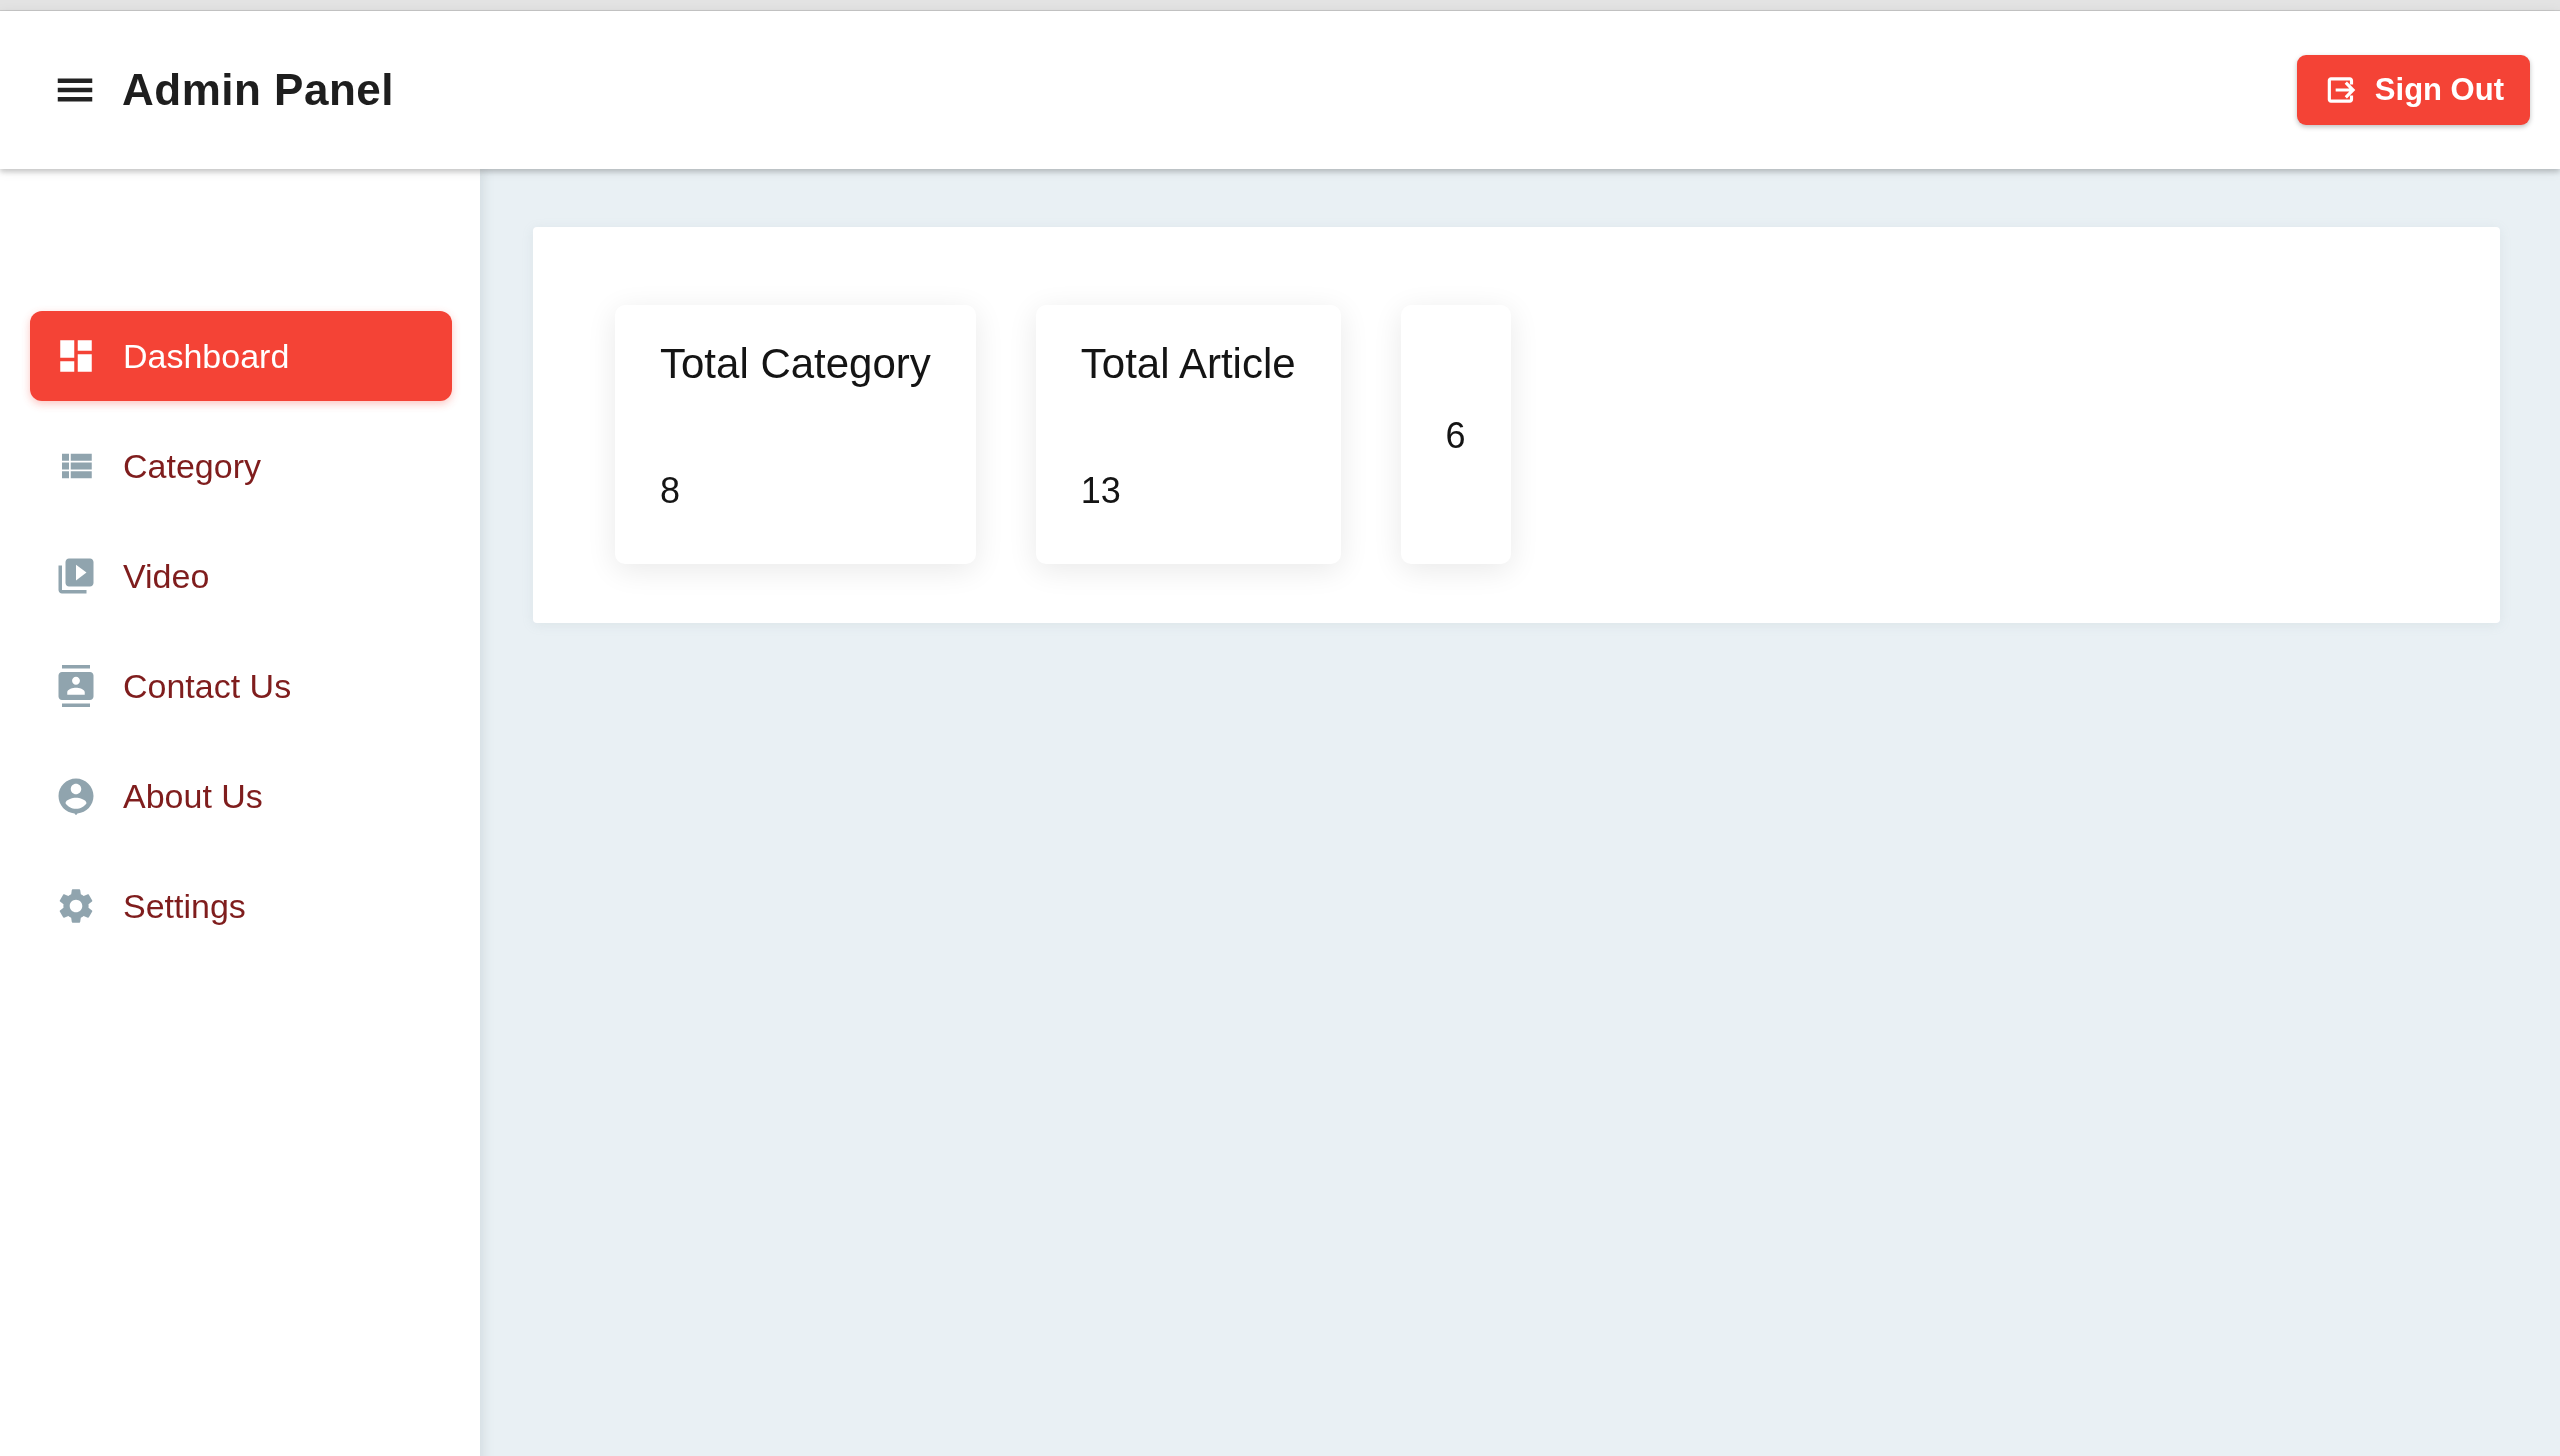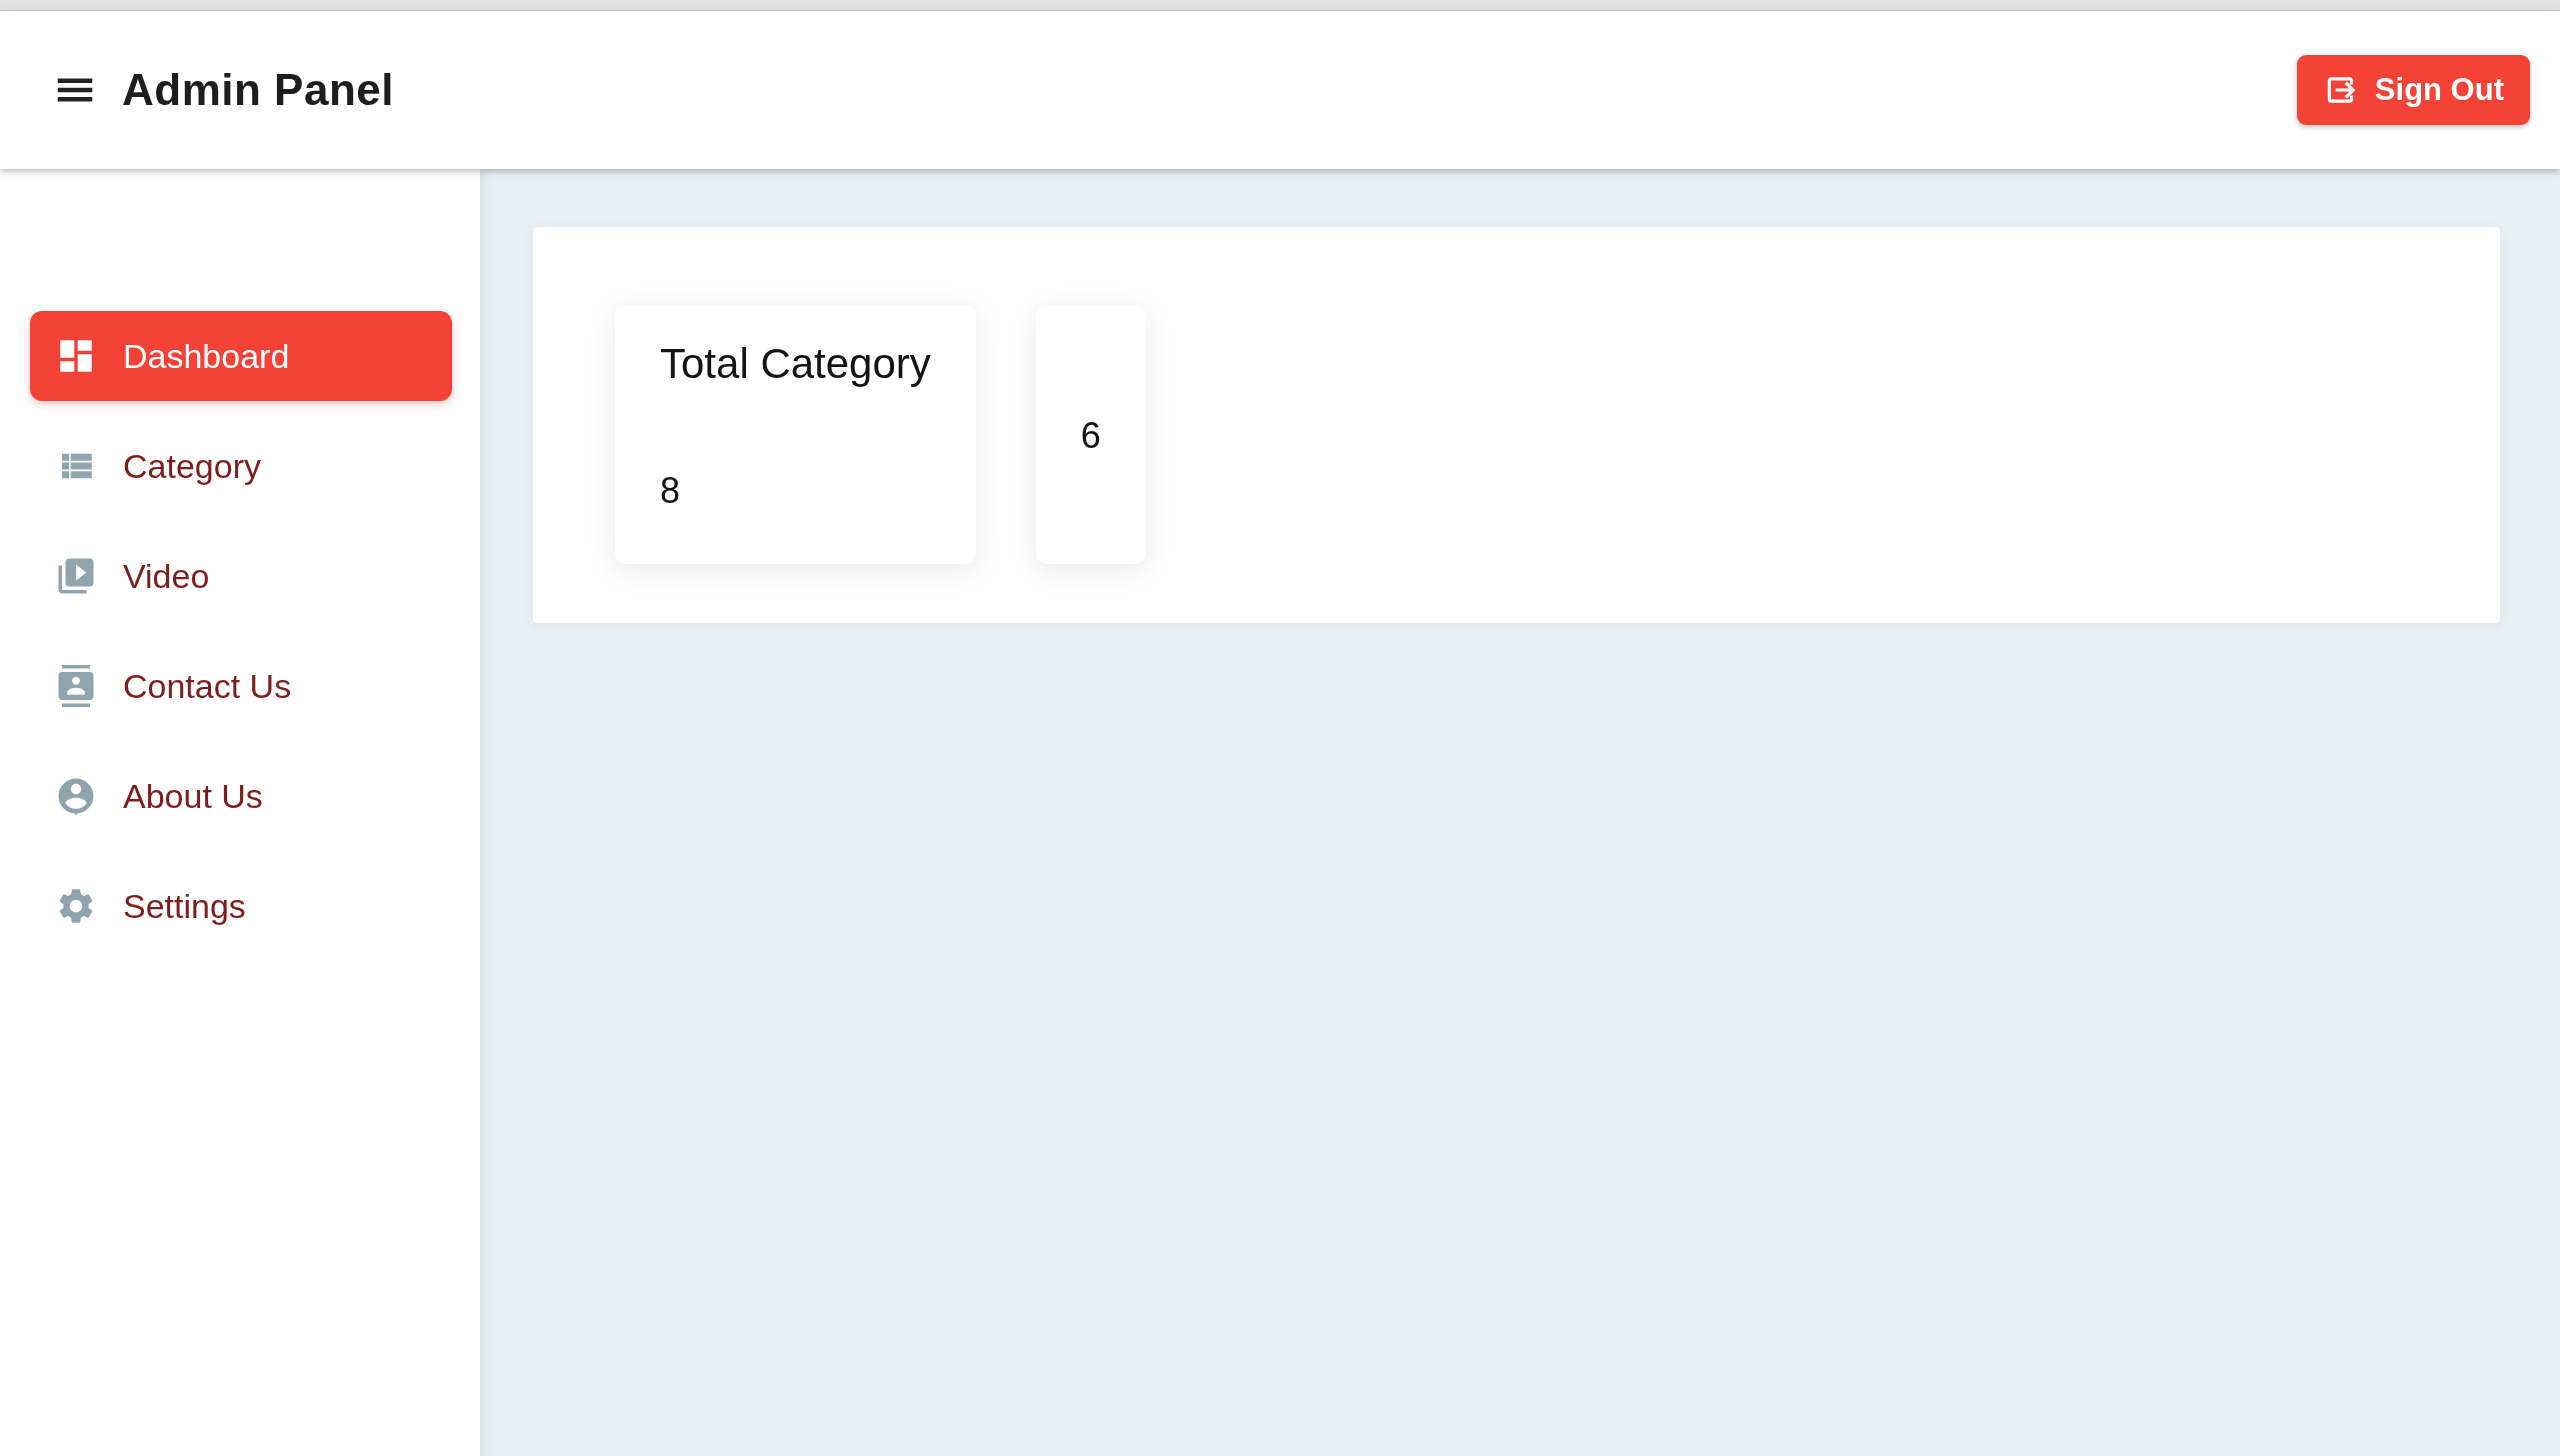--- a/index.html
+++ b/index.html
@@ -134,20 +134,24 @@
 
   <main class="content">
     <section class="panel">
       <div class="cards">
 
         <div class="card">
           <div class="card-title">Total Category</div>
           <div class="card-value">8</div>
         </div>
 
+        <div class="card">
+          <div class="card-title">Total Article</div>
+          <div class="card-value">13</div>
+        </div>
 
         <div class="card">
           <div class="card-value">6</div>
         </div>
 
       </div>
     </section>
   </main>
 
 </div>

